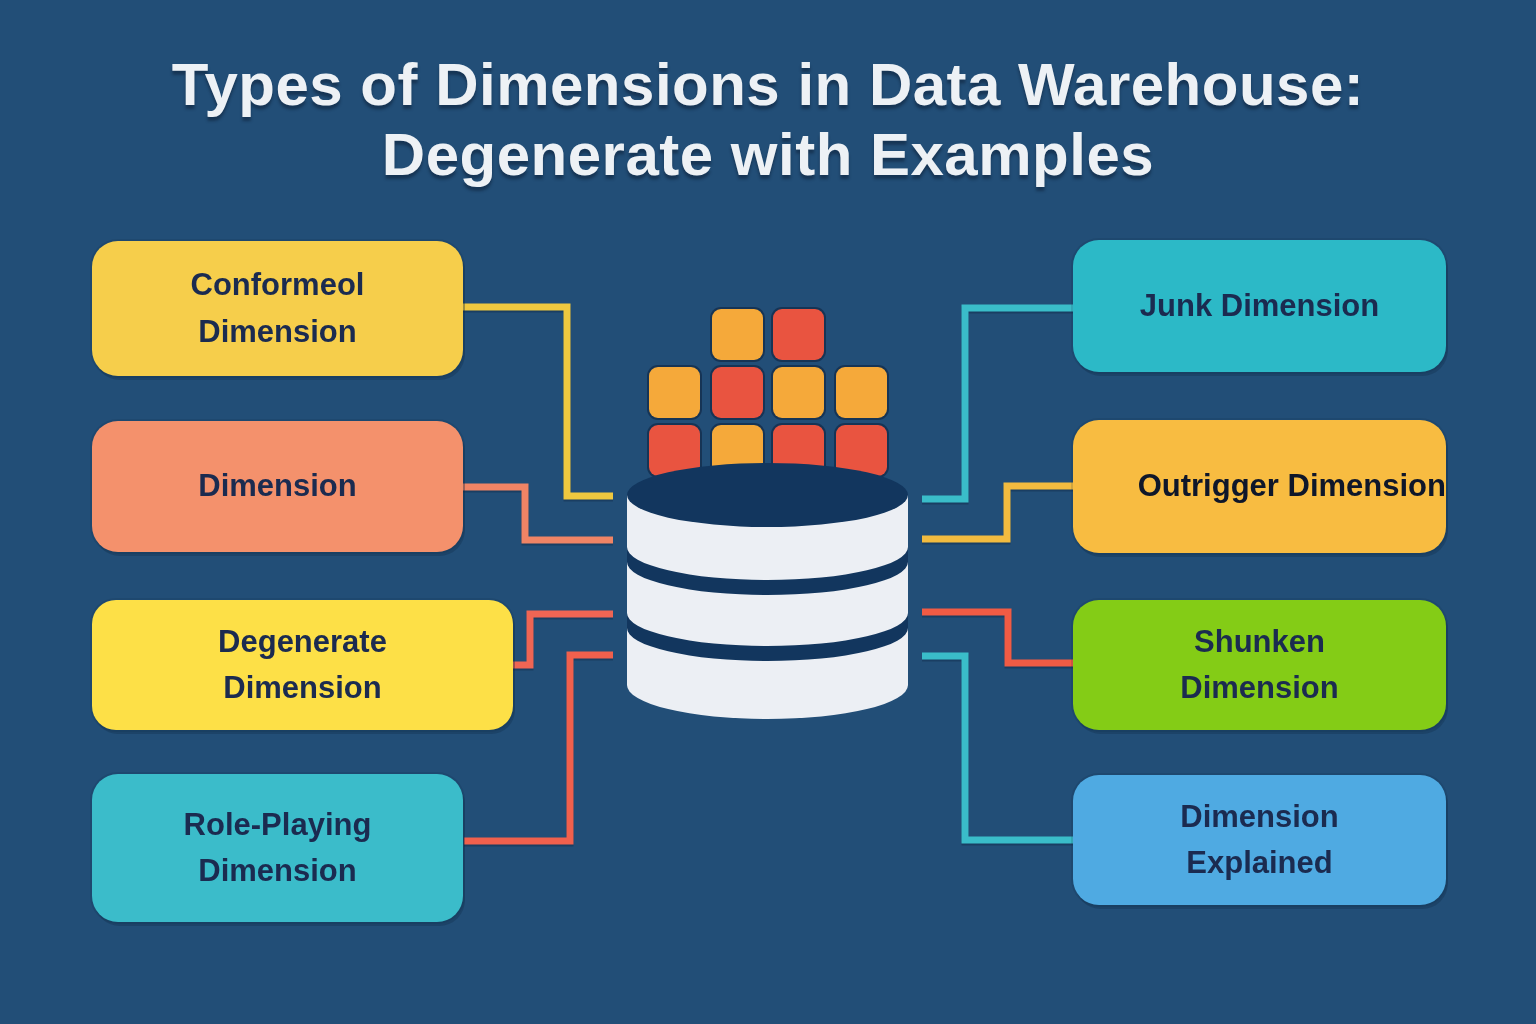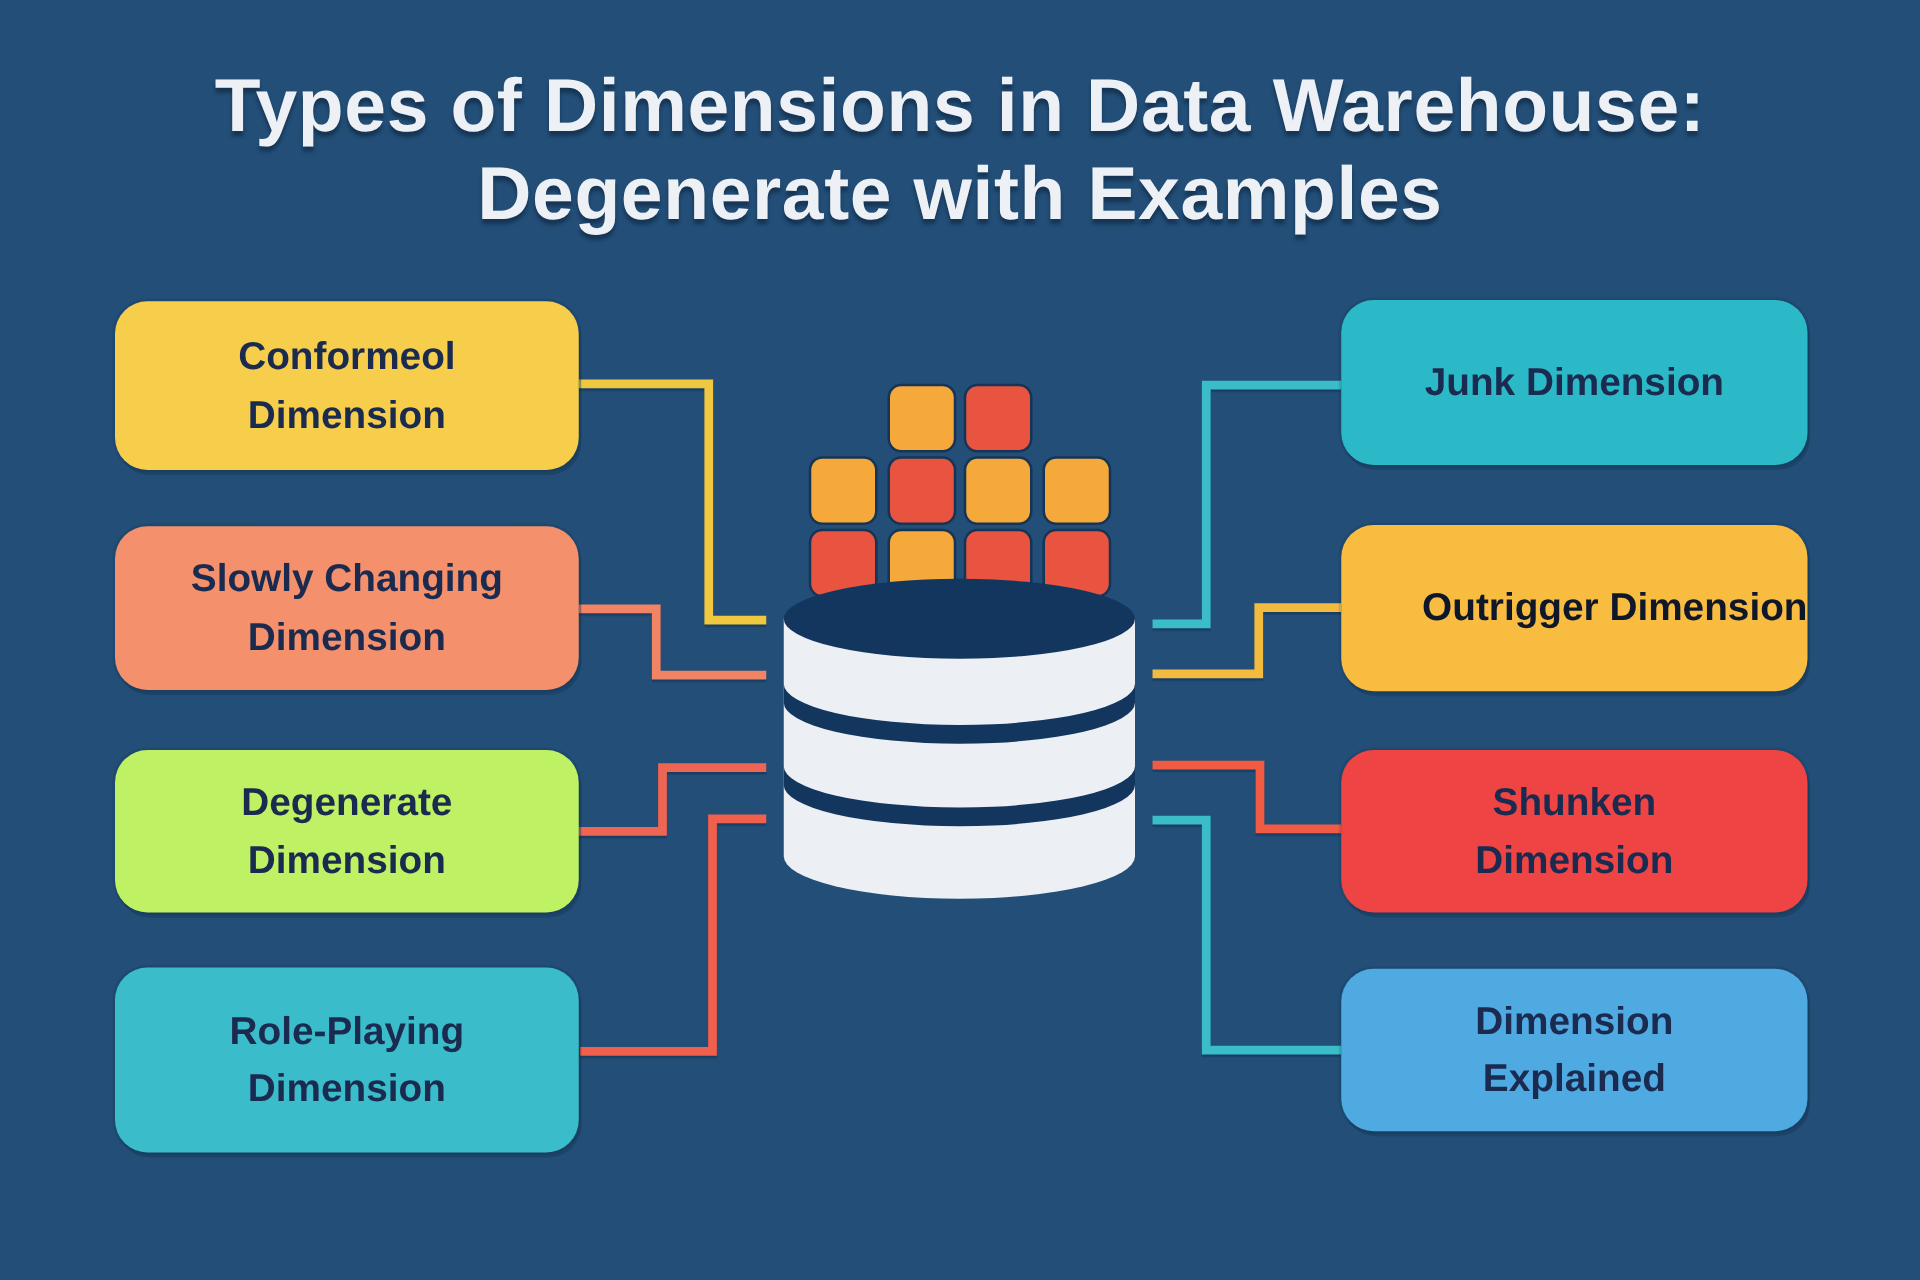--- a/index.html
+++ b/index.html
@@ -98,40 +98,39 @@
     <path d="M922 612 H1008 V663 H1073" style="stroke: rgb(241, 91, 68);"></path>
     <path d="M922 656 H965 V840 H1073" style="stroke: rgb(58, 189, 201);"></path>
   </svg>
 
   <div id="left-col">
       <div class="dim-box" style="left: 92px; top: 241px; width: 371px; height: 135px; background: rgb(246, 206, 75); color: rgb(27, 43, 80);">
         <span>Conformeol</span>
         <span>Dimension</span>
       </div>
       <div class="dim-box" style="left: 92px; top: 421px; width: 371px; height: 131px; background: rgb(244, 145, 108); color: rgb(27, 43, 80);">
-        <span>Slowly Changing</span>
         <span>Dimension</span>
       </div>
-      <div class="dim-box" style="left: 92px; top: 600px; width: 371px; height: 130px; background: #bef264; color: rgb(27, 43, 80);">
+      <div class="dim-box" style="left: 92px; top: 600px; width: 421px; height: 130px; background: #fde047; color: rgb(27, 43, 80); border-radius: 24px;">
         <span>Degenerate</span>
         <span>Dimension</span>
       </div>
       <div class="dim-box" style="left: 92px; top: 774px; width: 371px; height: 148px; background: rgb(59, 188, 202); color: rgb(27, 43, 80);">
         <span>Role-Playing</span>
         <span>Dimension</span>
       </div>
     </div>
   <div id="right-col">
       <div class="dim-box" style="left: 1073px; top: 240px; width: 373px; height: 132px; background: rgb(44, 185, 199); color: rgb(27, 43, 80);">
         <span>Junk Dimension</span>
       </div>
       <div class="dim-box" style="left: 1073px; top: 420px; width: 373px; height: 133px; background: rgb(248, 188, 65); color: #0f172a; align-items: flex-end;">
         <span>Outrigger Dimension</span>
       </div>
-      <div class="dim-box" style="left: 1073px; top: 600px; width: 373px; height: 130px; background: #ef4444; color: rgb(27, 43, 80);">
+      <div class="dim-box" style="left: 1073px; top: 600px; width: 373px; height: 130px; background: #84cc16; color: rgb(27, 43, 80);">
         <span>Shunken</span>
         <span>Dimension</span>
       </div>
       <div class="dim-box" style="left: 1073px; top: 775px; width: 373px; height: 130px; background: rgb(79, 170, 226); color: rgb(27, 43, 80);">
         <span>Dimension</span>
         <span>Explained</span>
       </div>
     </div>
 
   <div class="db-squares" id="db-squares">

